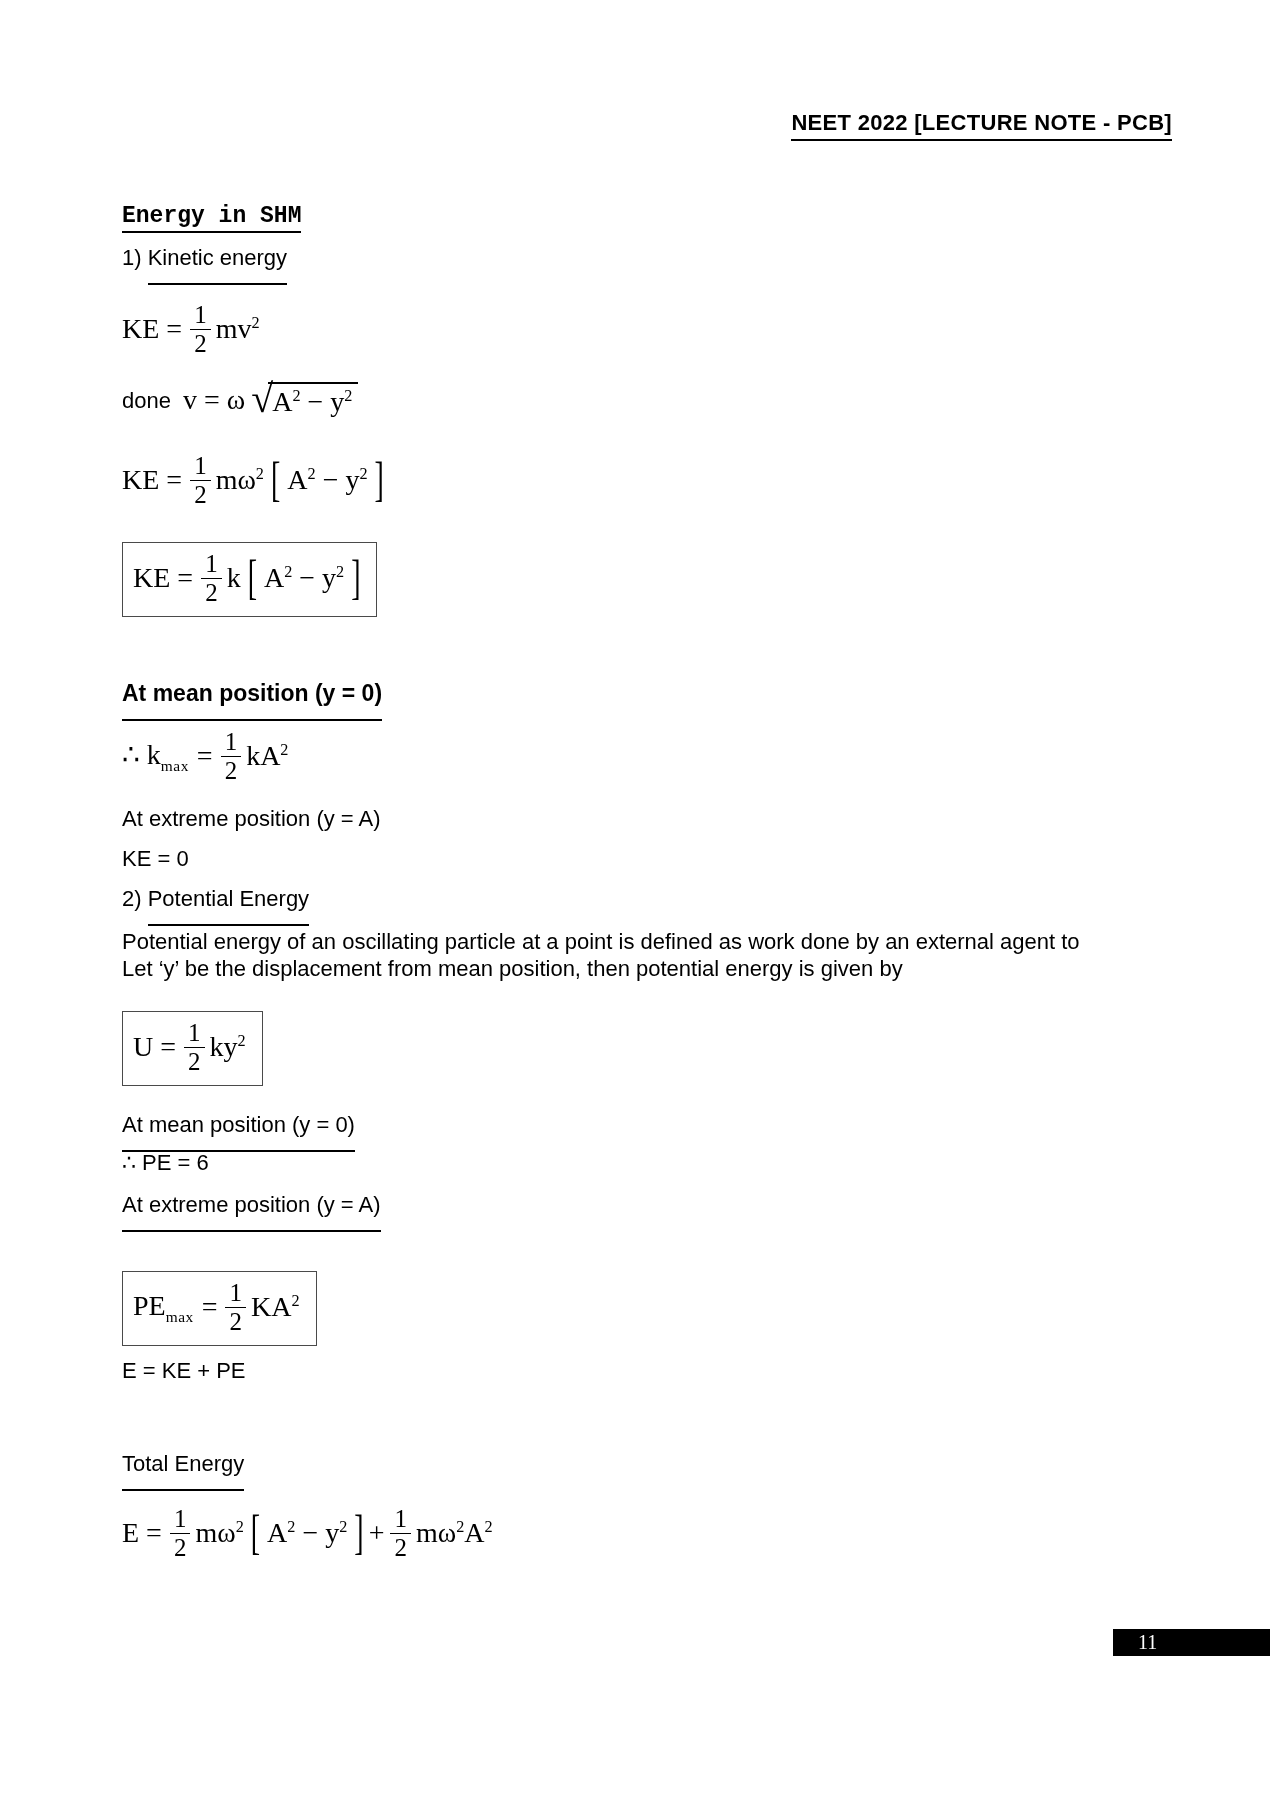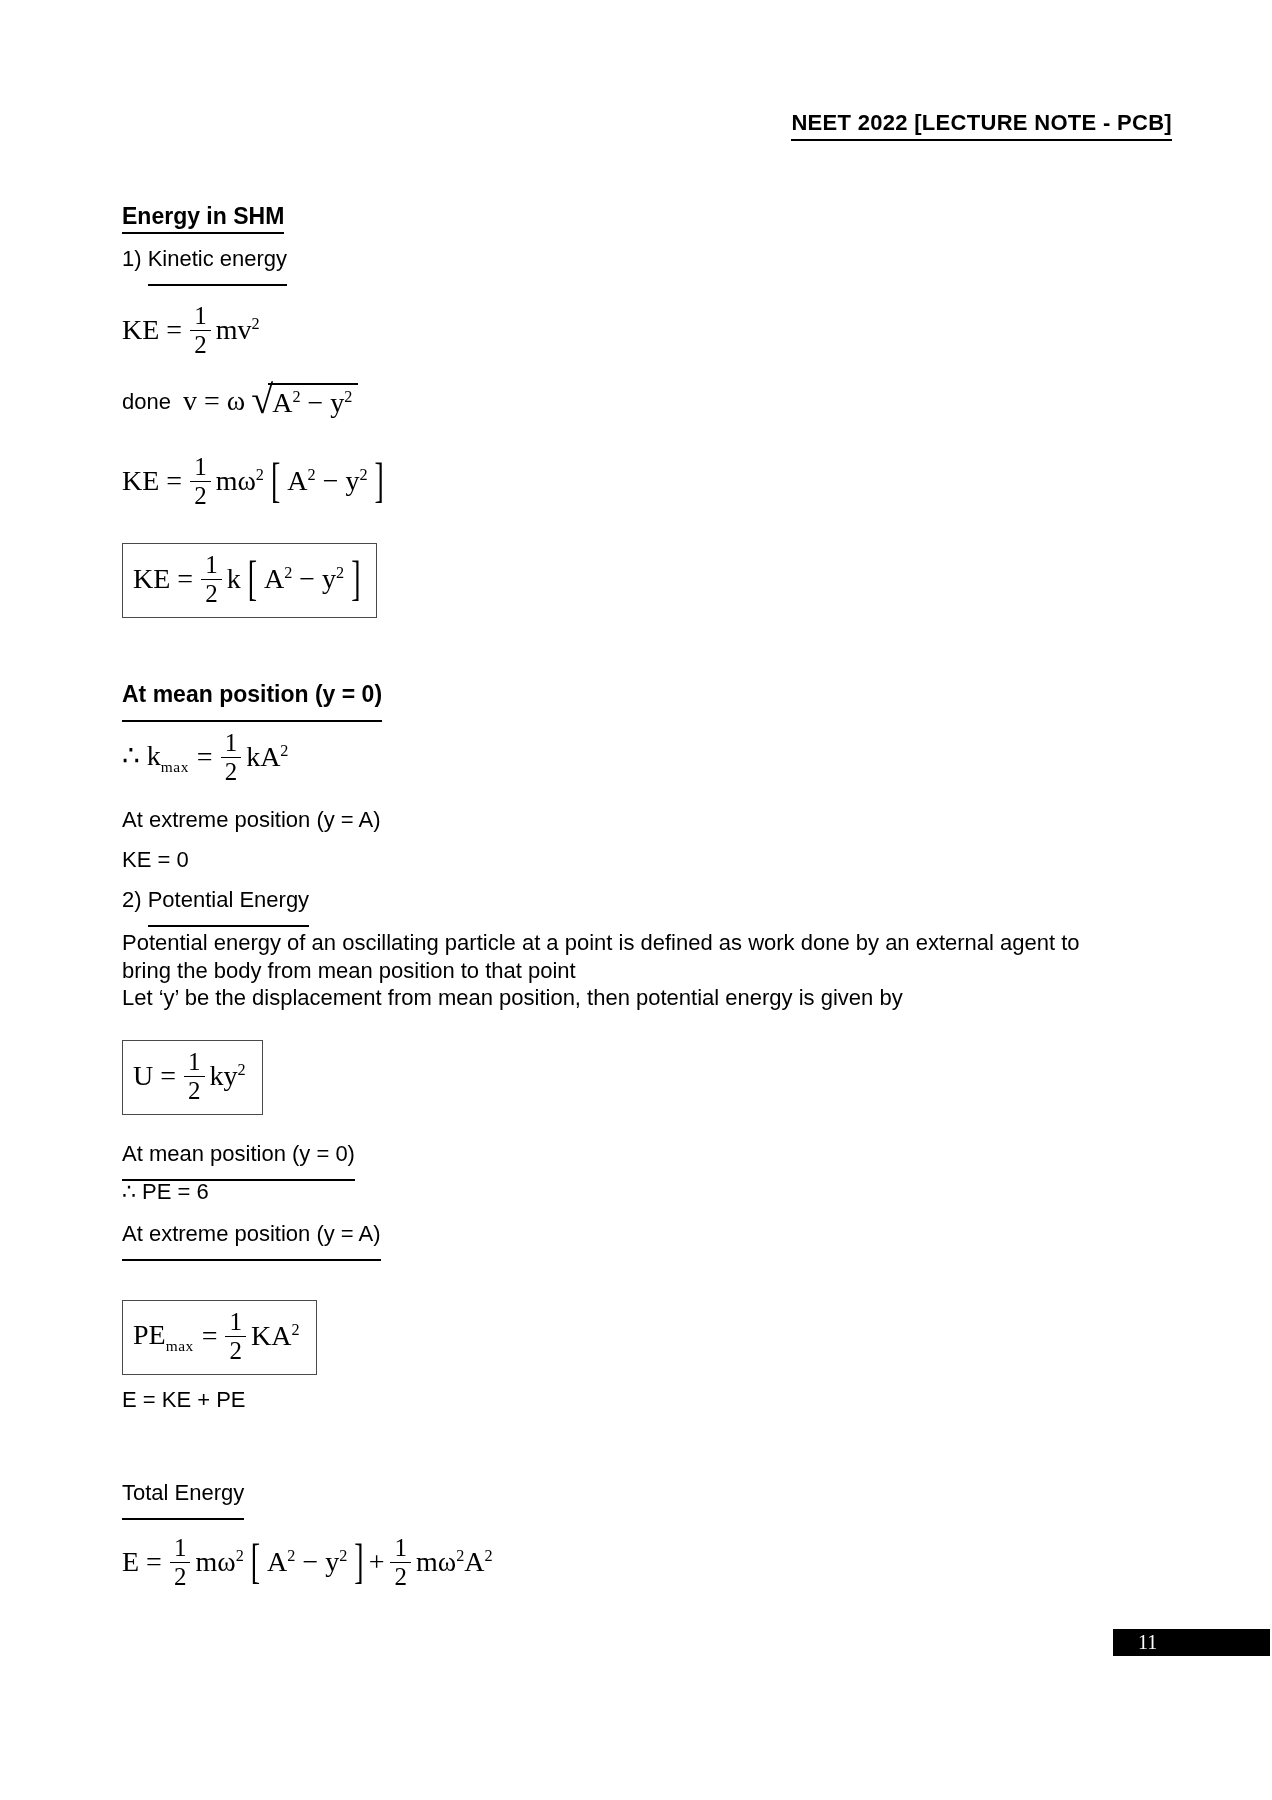--- a/index.html
+++ b/index.html
@@ -20,21 +20,21 @@
   .doc-header .hd{
     display:inline-block;
     font-size:22px;
     font-weight:bold;
     letter-spacing:0.3px;
     border-bottom:2px solid #000;
     padding-bottom:3px;
   }
 
   
-  .title-line{margin-top:62px;}
+  .title-line{margin-top:62px;font-family:Liberation Mono, monospace;}
   .title-line .t{
     display:inline-block;
     font-size:23px;
     font-weight:bold;
     border-bottom:2.5px solid #000;
     padding-bottom:2px;
   }
   .body-line{font-size:22px;line-height:26px;}
   .u{border-bottom:2px solid #000;padding-bottom:13px;}
   .bold-head{font-weight:bold;font-size:23px;}
@@ -197,21 +197,20 @@
     </div>
 
     
     <div class="body-line" style="margin-top:14px;">
       <span>2) </span><span class="u">Potential Energy</span>
     </div>
 
     
     <div class="body-line" style="margin-top:16px;line-height:28px;">
       <span style="display:block;">Potential energy of an oscillating particle at a point is defined as work done by an external agent to</span>
-      <span style="display:block;">bring the body from mean position to that point</span>
     </div>
 
     
     <div class="body-line" style="">
       <span>Let ‘y’ be the displacement from mean position, then potential energy is given by</span>
     </div>
 
     
     <div class="box" style="margin-top:29px;">
       <div class="fx">

